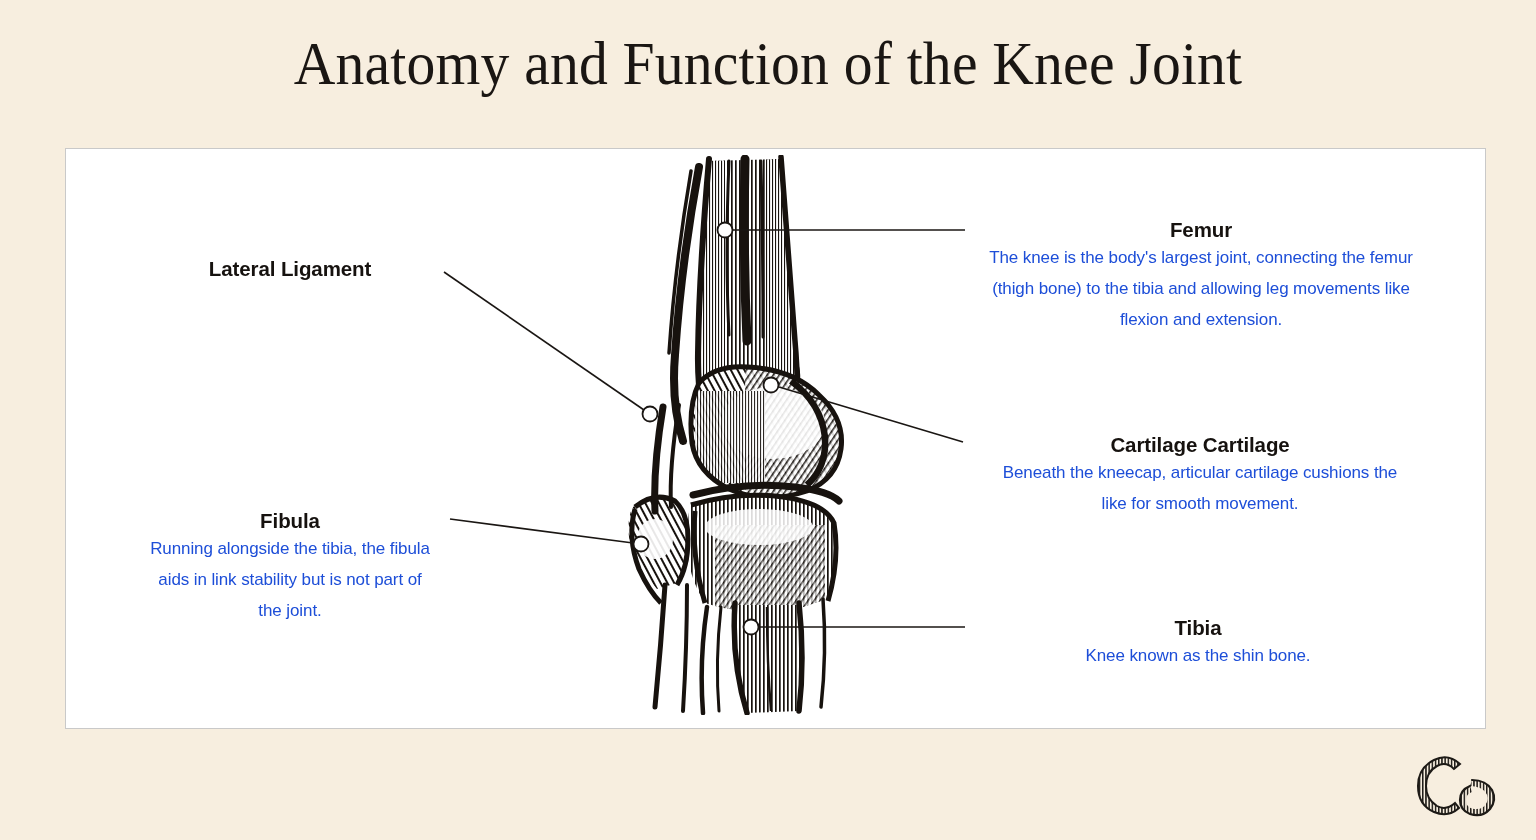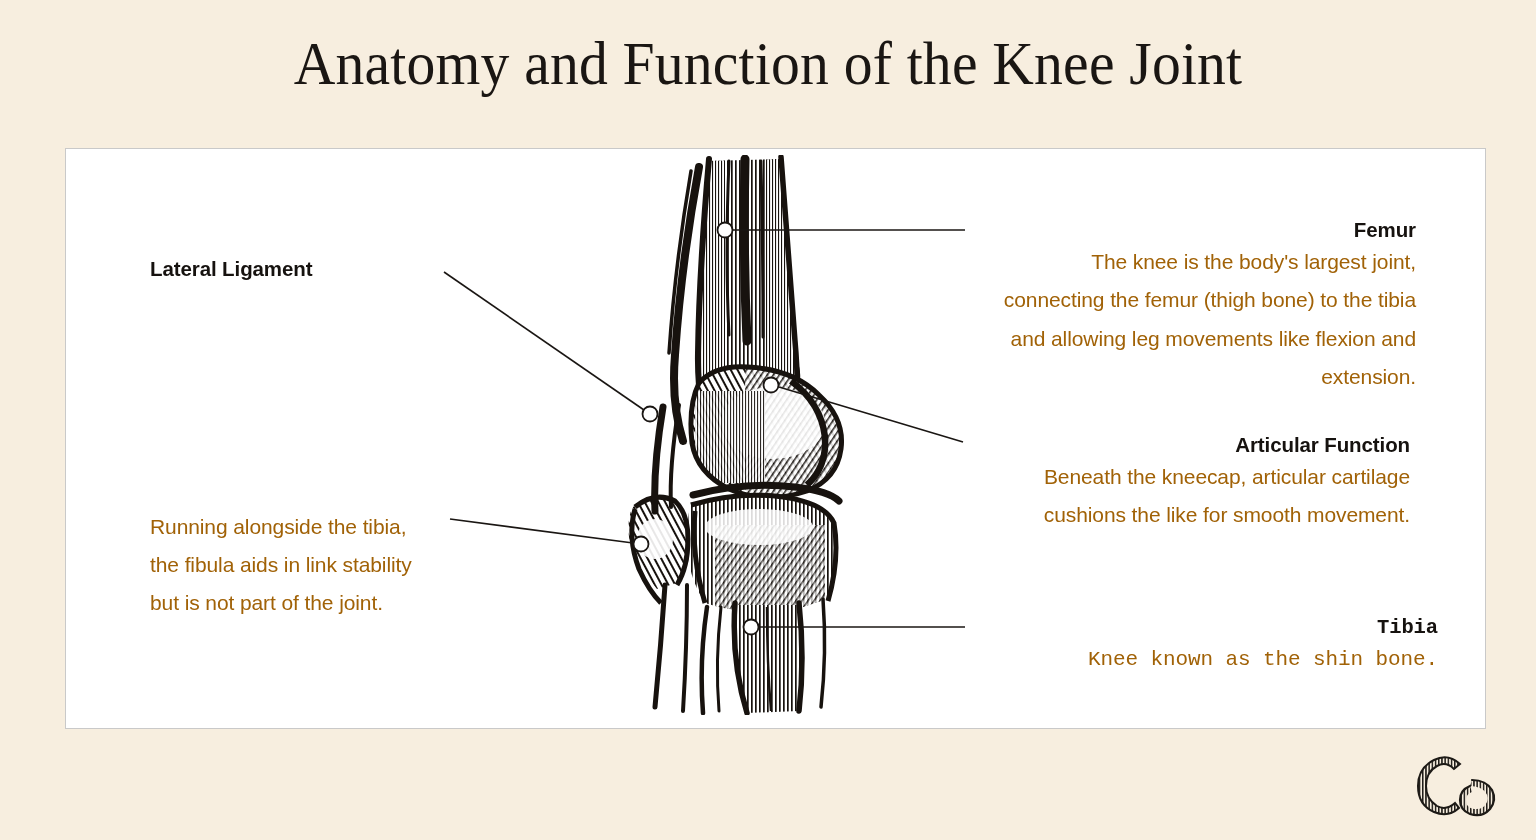--- a/index.html
+++ b/index.html
@@ -59,34 +59,34 @@
   
   .callout{ position:absolute; }
   .callout .c-title{
     font-size:20.5px;
     font-weight:700;
     line-height:1.28;
     color:#16120f;
     letter-spacing:-0.1px;
   }
   .callout .c-body{
-    font-size:21px;
+    font-size:17px;
     font-weight:400;
     line-height:1.82;
-    color:#a16207;
+    color:#1d4ed8;
     letter-spacing:-0.1px;
   }
-  .callout.left{ text-align:left; }
-  .callout.right{ text-align:right; }
+  .callout.left{ text-align:center; }
+  .callout.right{ text-align:center; }
 
   #callout-lateral-ligament{ left:150px; top:256px; width:280px; }
   #callout-fibula{          left:150px; top:508px; width:280px; }
   #callout-femur{           left:986px; top:217px; width:430px; }
   #callout-articular{       left:990px; top:432px; width:420px; }
-  #callout-tibia{           left:1018px; top:615px; width:420px;font-family:Liberation Mono, monospace; }
+  #callout-tibia{           left:988px; top:615px; width:420px; }
 
   
   .logo{
     position:absolute;
     left:1406px; top:748px;
     width:96px; height:72px;
   }
   .logo svg{ display:block; width:100%; height:100%; }
 </style>
 </head>
@@ -225,30 +225,31 @@
 
   <line x1="450" y1="519" x2="633" y2="543"></line>
   <circle cx="641" cy="544" r="7.5"></circle>
 </svg>
 
 <div class="callout left" id="callout-lateral-ligament">
   <div class="c-title">Lateral Ligament</div>
 </div>
 
 <div class="callout left" id="callout-fibula">
+  <div class="c-title">Fibula</div>
   <div class="c-body">Running alongside the tibia, the fibula aids in link stability but is not part of the joint.</div>
 </div>
 
 <div class="callout right" id="callout-femur">
   <div class="c-title">Femur</div>
   <div class="c-body">The knee is the body's largest joint, connecting the femur (thigh bone) to the tibia and allowing leg movements like flexion and extension.</div>
 </div>
 
 <div class="callout right" id="callout-articular">
-  <div class="c-title">Articular Function</div>
+  <div class="c-title">Cartilage Cartilage</div>
   <div class="c-body">Beneath the kneecap, articular cartilage cushions the like for smooth movement.</div>
 </div>
 
 <div class="callout right" id="callout-tibia">
   <div class="c-title">Tibia</div>
   <div class="c-body">Knee known as the shin bone.</div>
 </div>
 
 <div class="logo">
   <svg viewBox="0 0 96 72" xmlns="http://www.w3.org/2000/svg">

